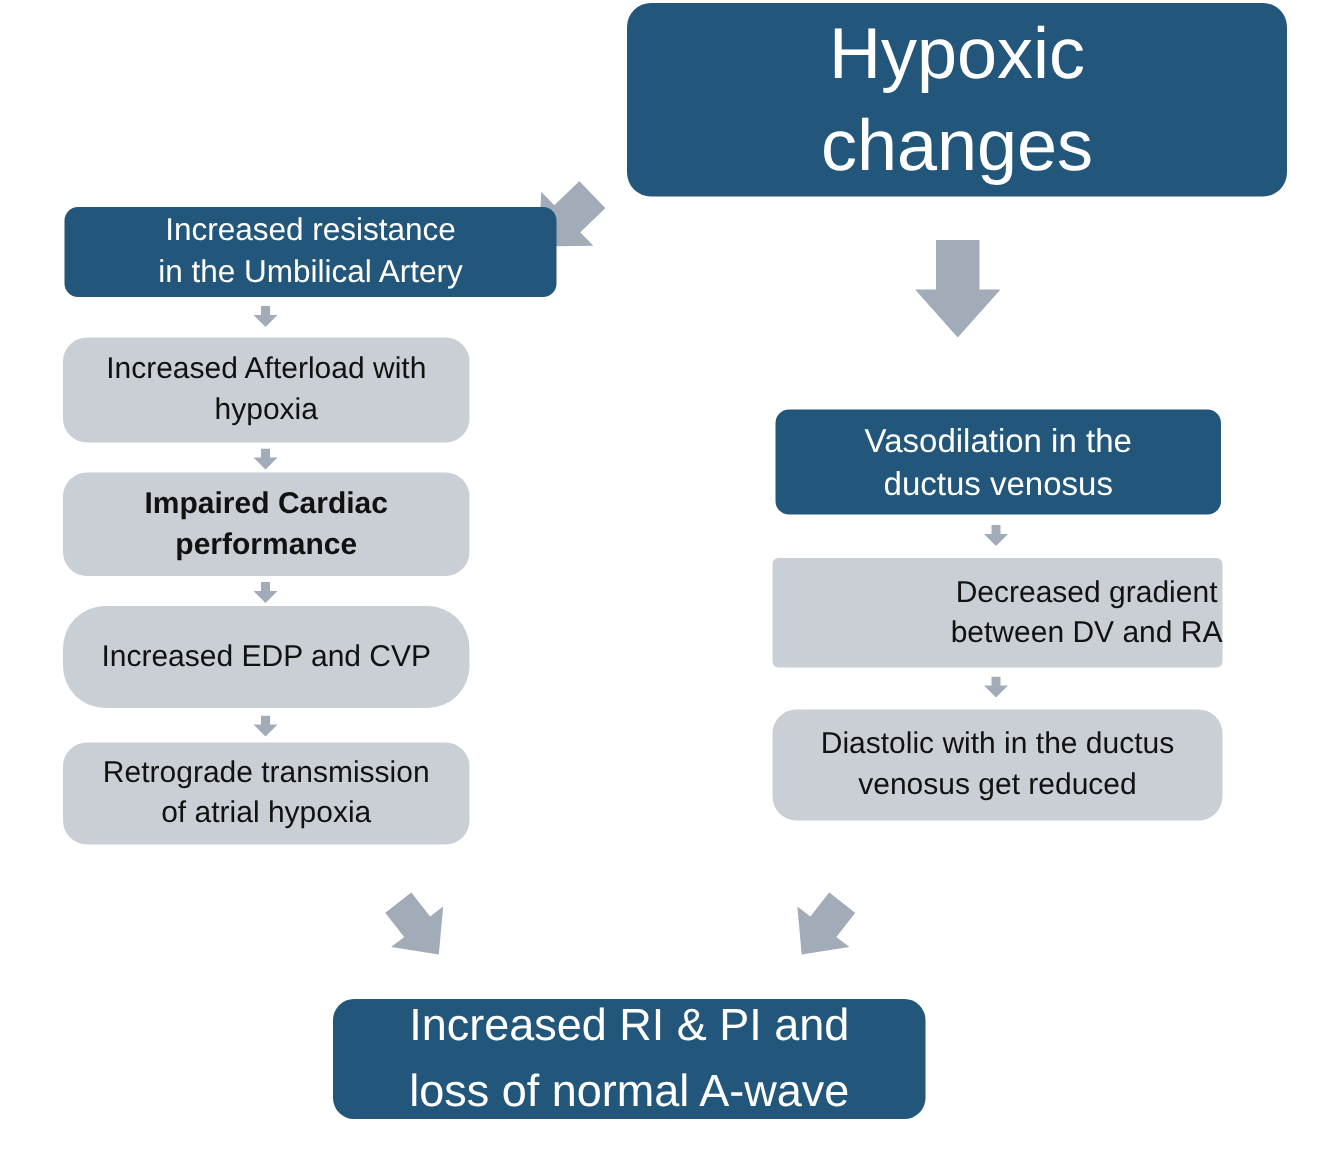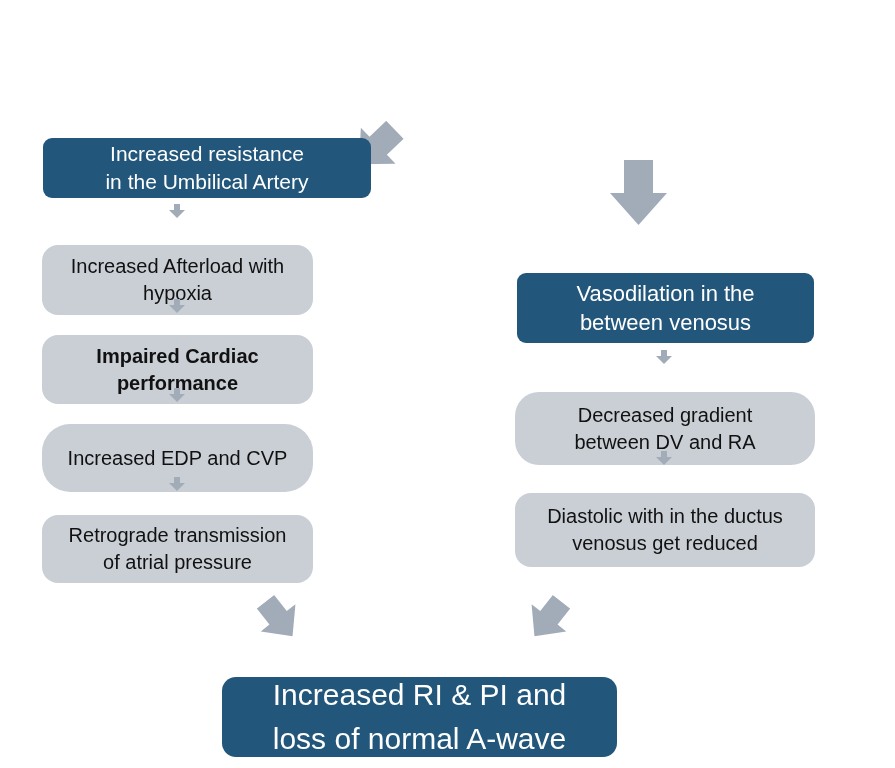--- a/index.html
+++ b/index.html
@@ -20,39 +20,38 @@
     box-sizing: border-box;
   }
   .node .lbl { white-space: pre-line; display: block; }
   .blue {
     background: var(--node-blue, #22567A);
     color: var(--text-on-blue, #ffffff);
   }
   .gray {
     background: var(--node-gray, #CACFD6);
     color: var(--text-on-gray, #111111);
-    margin-top: 20px;
   }
   .arrow {
     position: absolute;
     color: var(--arrow-gray, #A2ACB8);
     display: block;
   }
 
   
   .n-root  { left: 418px; top: 2px;   width: 440px; height: 129px; border-radius: 16px; font-size: 48px; line-height: 61px; }
   .n-lhead { left: 43px;  top: 138px; width: 328px; height: 60px;  border-radius: 9px;  font-size: 21px; line-height: 28px; }
   .n-l1    { left: 42px;  top: 225px; width: 271px; height: 70px;  border-radius: 16px; font-size: 20px; line-height: 27px; }
   .n-l2    { left: 42px;  top: 315px; width: 271px; height: 69px;  border-radius: 16px; font-size: 20px; line-height: 27px; font-weight: bold; }
   .n-l3    { left: 42px;  top: 404px; width: 271px; height: 68px;  border-radius: 28px; font-size: 20px; line-height: 27px; }
   .n-l4    { left: 42px;  top: 495px; width: 271px; height: 68px;  border-radius: 16px; font-size: 20px; line-height: 27px; }
   .n-rhead { left: 517px; top: 273px; width: 297px; height: 70px;  border-radius: 9px;  font-size: 22px; line-height: 29px; }
-  .n-r1    { left: 515px; top: 372px; width: 300px; height: 73px;  border-radius: 24px; font-size: 20px; line-height: 27px; }
+  .n-r1    { left: 515px; top: 372px; width: 300px; height: 73px;  border-radius: 4px; font-size: 20px; line-height: 27px; justify-content: flex-end; }
   .n-r2    { left: 515px; top: 473px; width: 300px; height: 74px;  border-radius: 16px; font-size: 20px; line-height: 27px; }
-  .n-out   { left: 222px; top: 666px; width: 395px; height: 80px;  border-radius: 14px; font-size: 30px; line-height: 44px; margin-top: 11px; }
+  .n-out   { left: 222px; top: 666px; width: 395px; height: 80px;  border-radius: 14px; font-size: 30px; line-height: 44px; }
 
   
   .a-root-left  { left: 352px; top: 122px; width: 50px; height: 50px; transform: rotate(46deg); }
   .a-root-right { left: 610px; top: 160px; width: 57px; height: 65px; }
   .a-out-left   { left: 257px; top: 597px; width: 44px; height: 44px; transform: rotate(-38deg); }
   .a-out-right  { left: 526px; top: 597px; width: 44px; height: 44px; transform: rotate(38deg); }
 
   
   .a-sm  { width: 16px; height: 14px; }
   .a-sl1 { left: 169px; top: 204px; }
@@ -60,20 +59,24 @@
   .a-sl3 { left: 169px; top: 388px; }
   .a-sl4 { left: 169px; top: 477px; }
   .a-sr1 { left: 656px; top: 350px; }
   .a-sr2 { left: 656px; top: 451px; }
 </style>
 </head>
 <body>
 
 <div class="canvas">
 
+  <div class="node blue n-root">
+    <span class="lbl">Hypoxic
+changes</span>
+  </div>
 
   <svg class="arrow a-root-left" viewBox="0 0 60 60" aria-hidden="true">
     <polygon points="15,0 45,0 45,28 60,28 30,60 0,28 15,28" fill="currentColor"></polygon>
   </svg>
   <svg class="arrow a-root-right" viewBox="0 0 57 65" aria-hidden="true">
     <polygon points="14,0 43,0 43,33 57,33 28.5,65 0,33 14,33" fill="currentColor"></polygon>
   </svg>
 
   <div class="node blue n-lhead">
     <span class="lbl">Increased resistance
@@ -105,26 +108,26 @@
   <div class="node gray n-l3">
     <span class="lbl">Increased EDP and CVP</span>
   </div>
 
   <svg class="arrow a-sm a-sl4" viewBox="0 0 16 14" aria-hidden="true">
     <polygon points="5,0 11,0 11,6 16,6 8,14 0,6 5,6" fill="currentColor"></polygon>
   </svg>
 
   <div class="node gray n-l4">
     <span class="lbl">Retrograde transmission
-of atrial pressure</span>
+of atrial hypoxia</span>
   </div>
 
   <div class="node blue n-rhead">
     <span class="lbl">Vasodilation in the
-between venosus</span>
+ductus venosus</span>
   </div>
 
   <svg class="arrow a-sm a-sr1" viewBox="0 0 16 14" aria-hidden="true">
     <polygon points="5,0 11,0 11,6 16,6 8,14 0,6 5,6" fill="currentColor"></polygon>
   </svg>
 
   <div class="node gray n-r1">
     <span class="lbl">Decreased gradient
 between DV and RA</span>
   </div>

